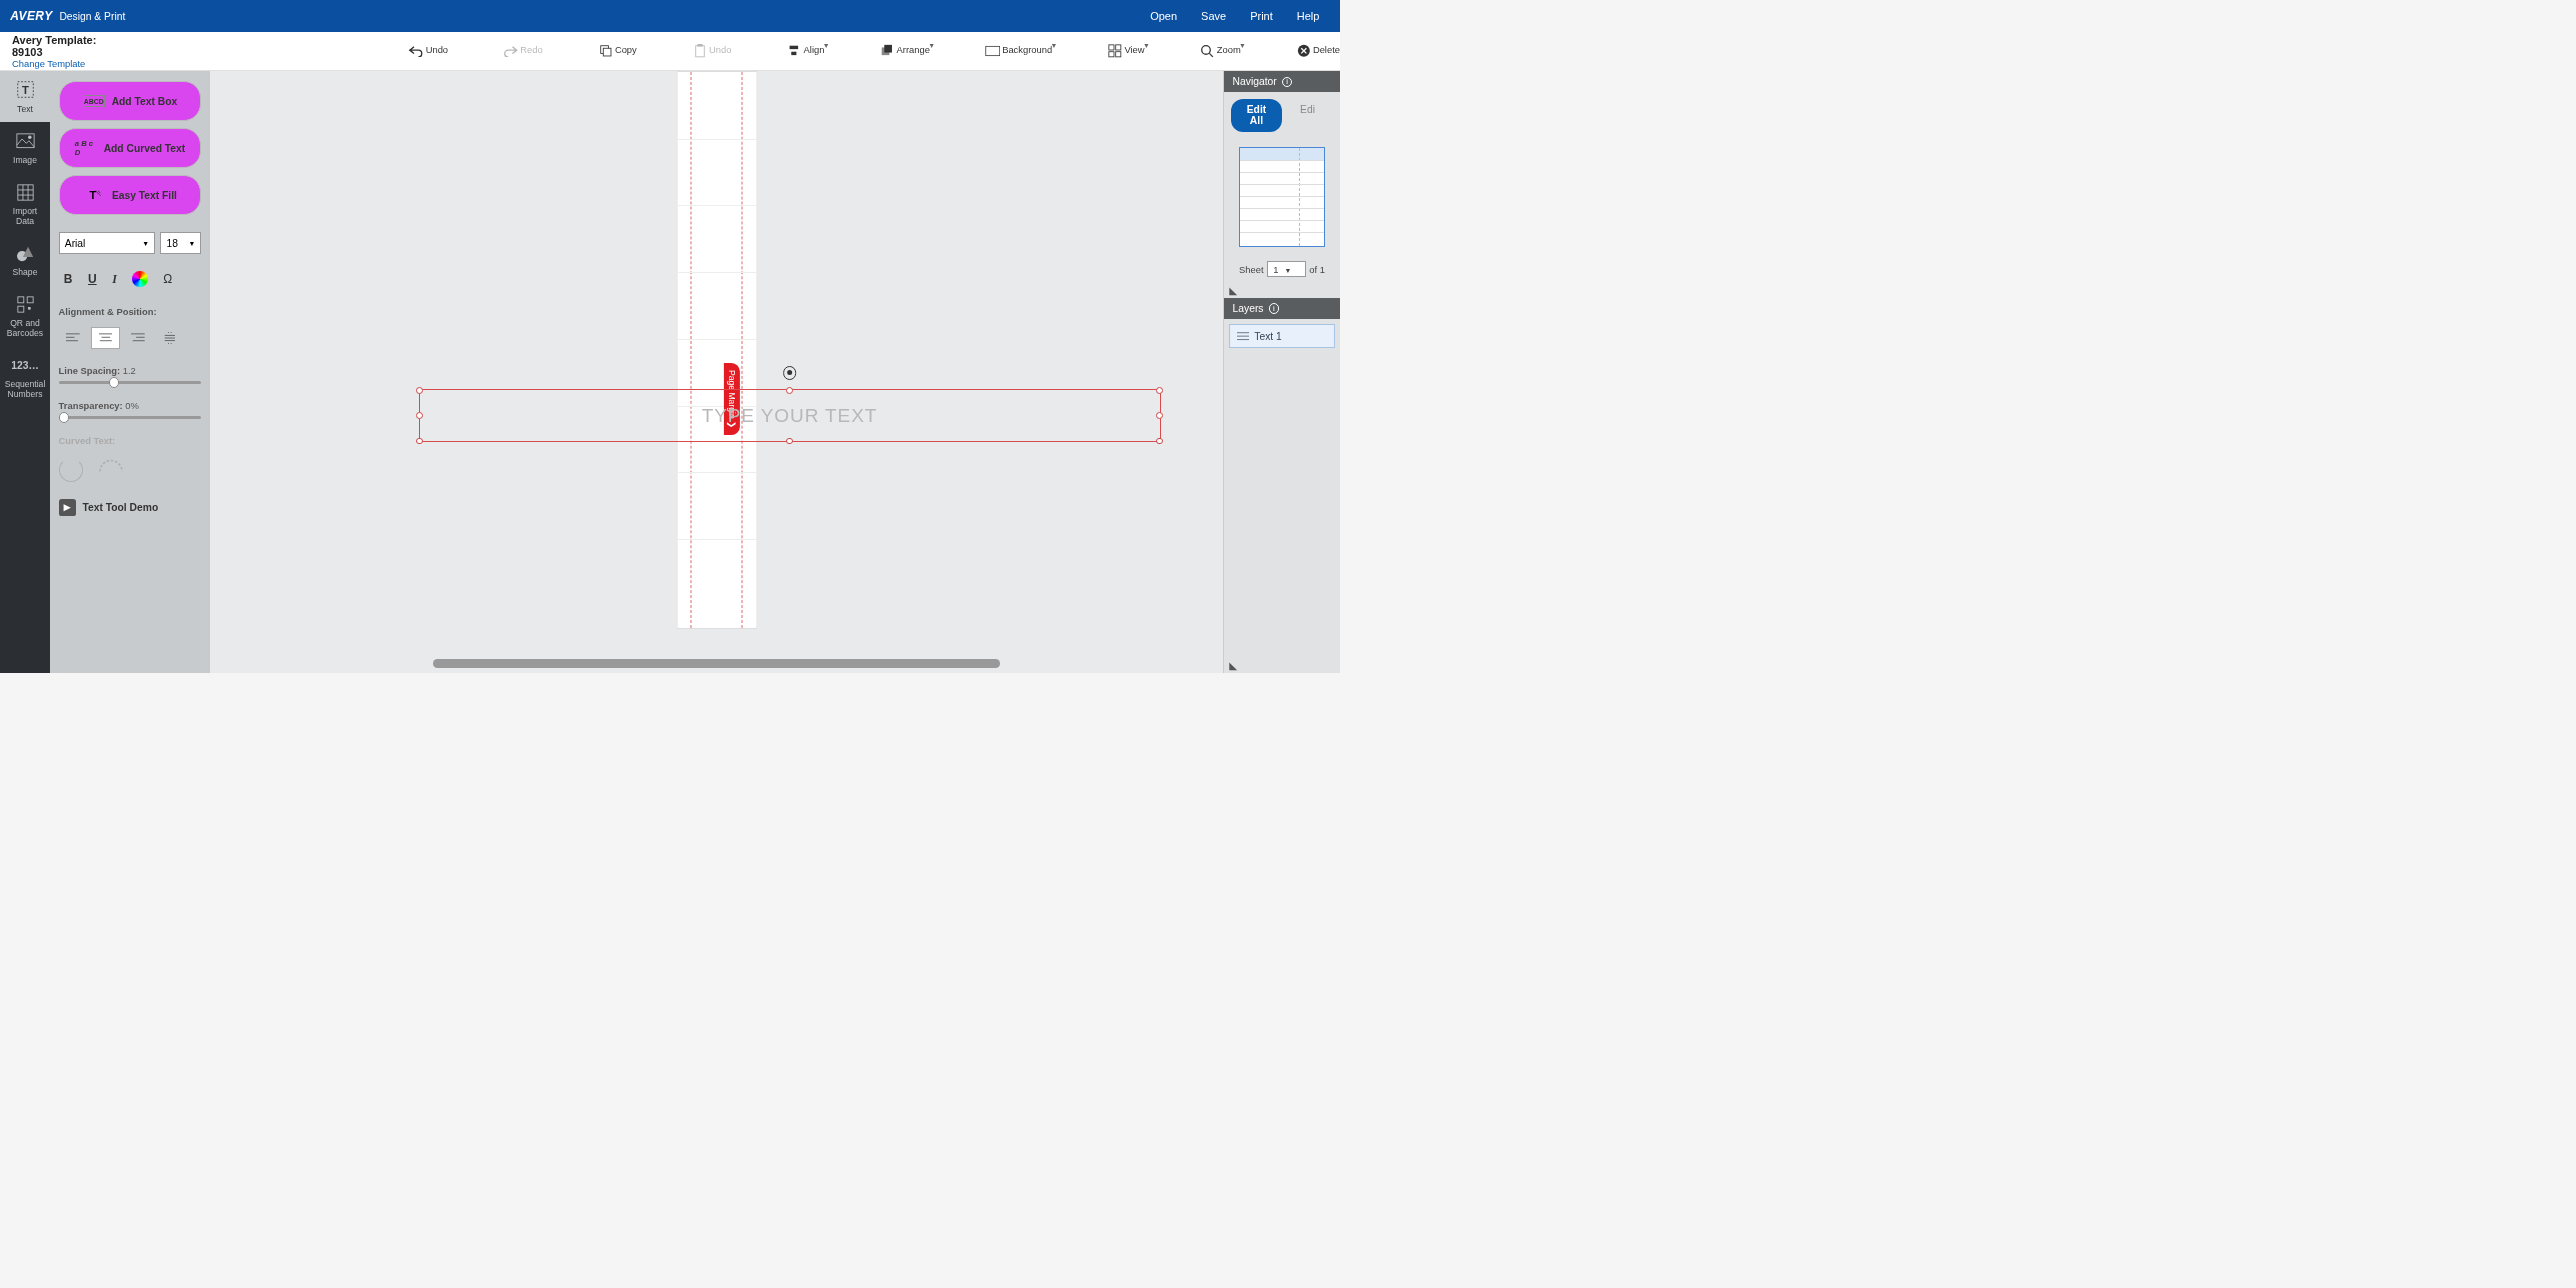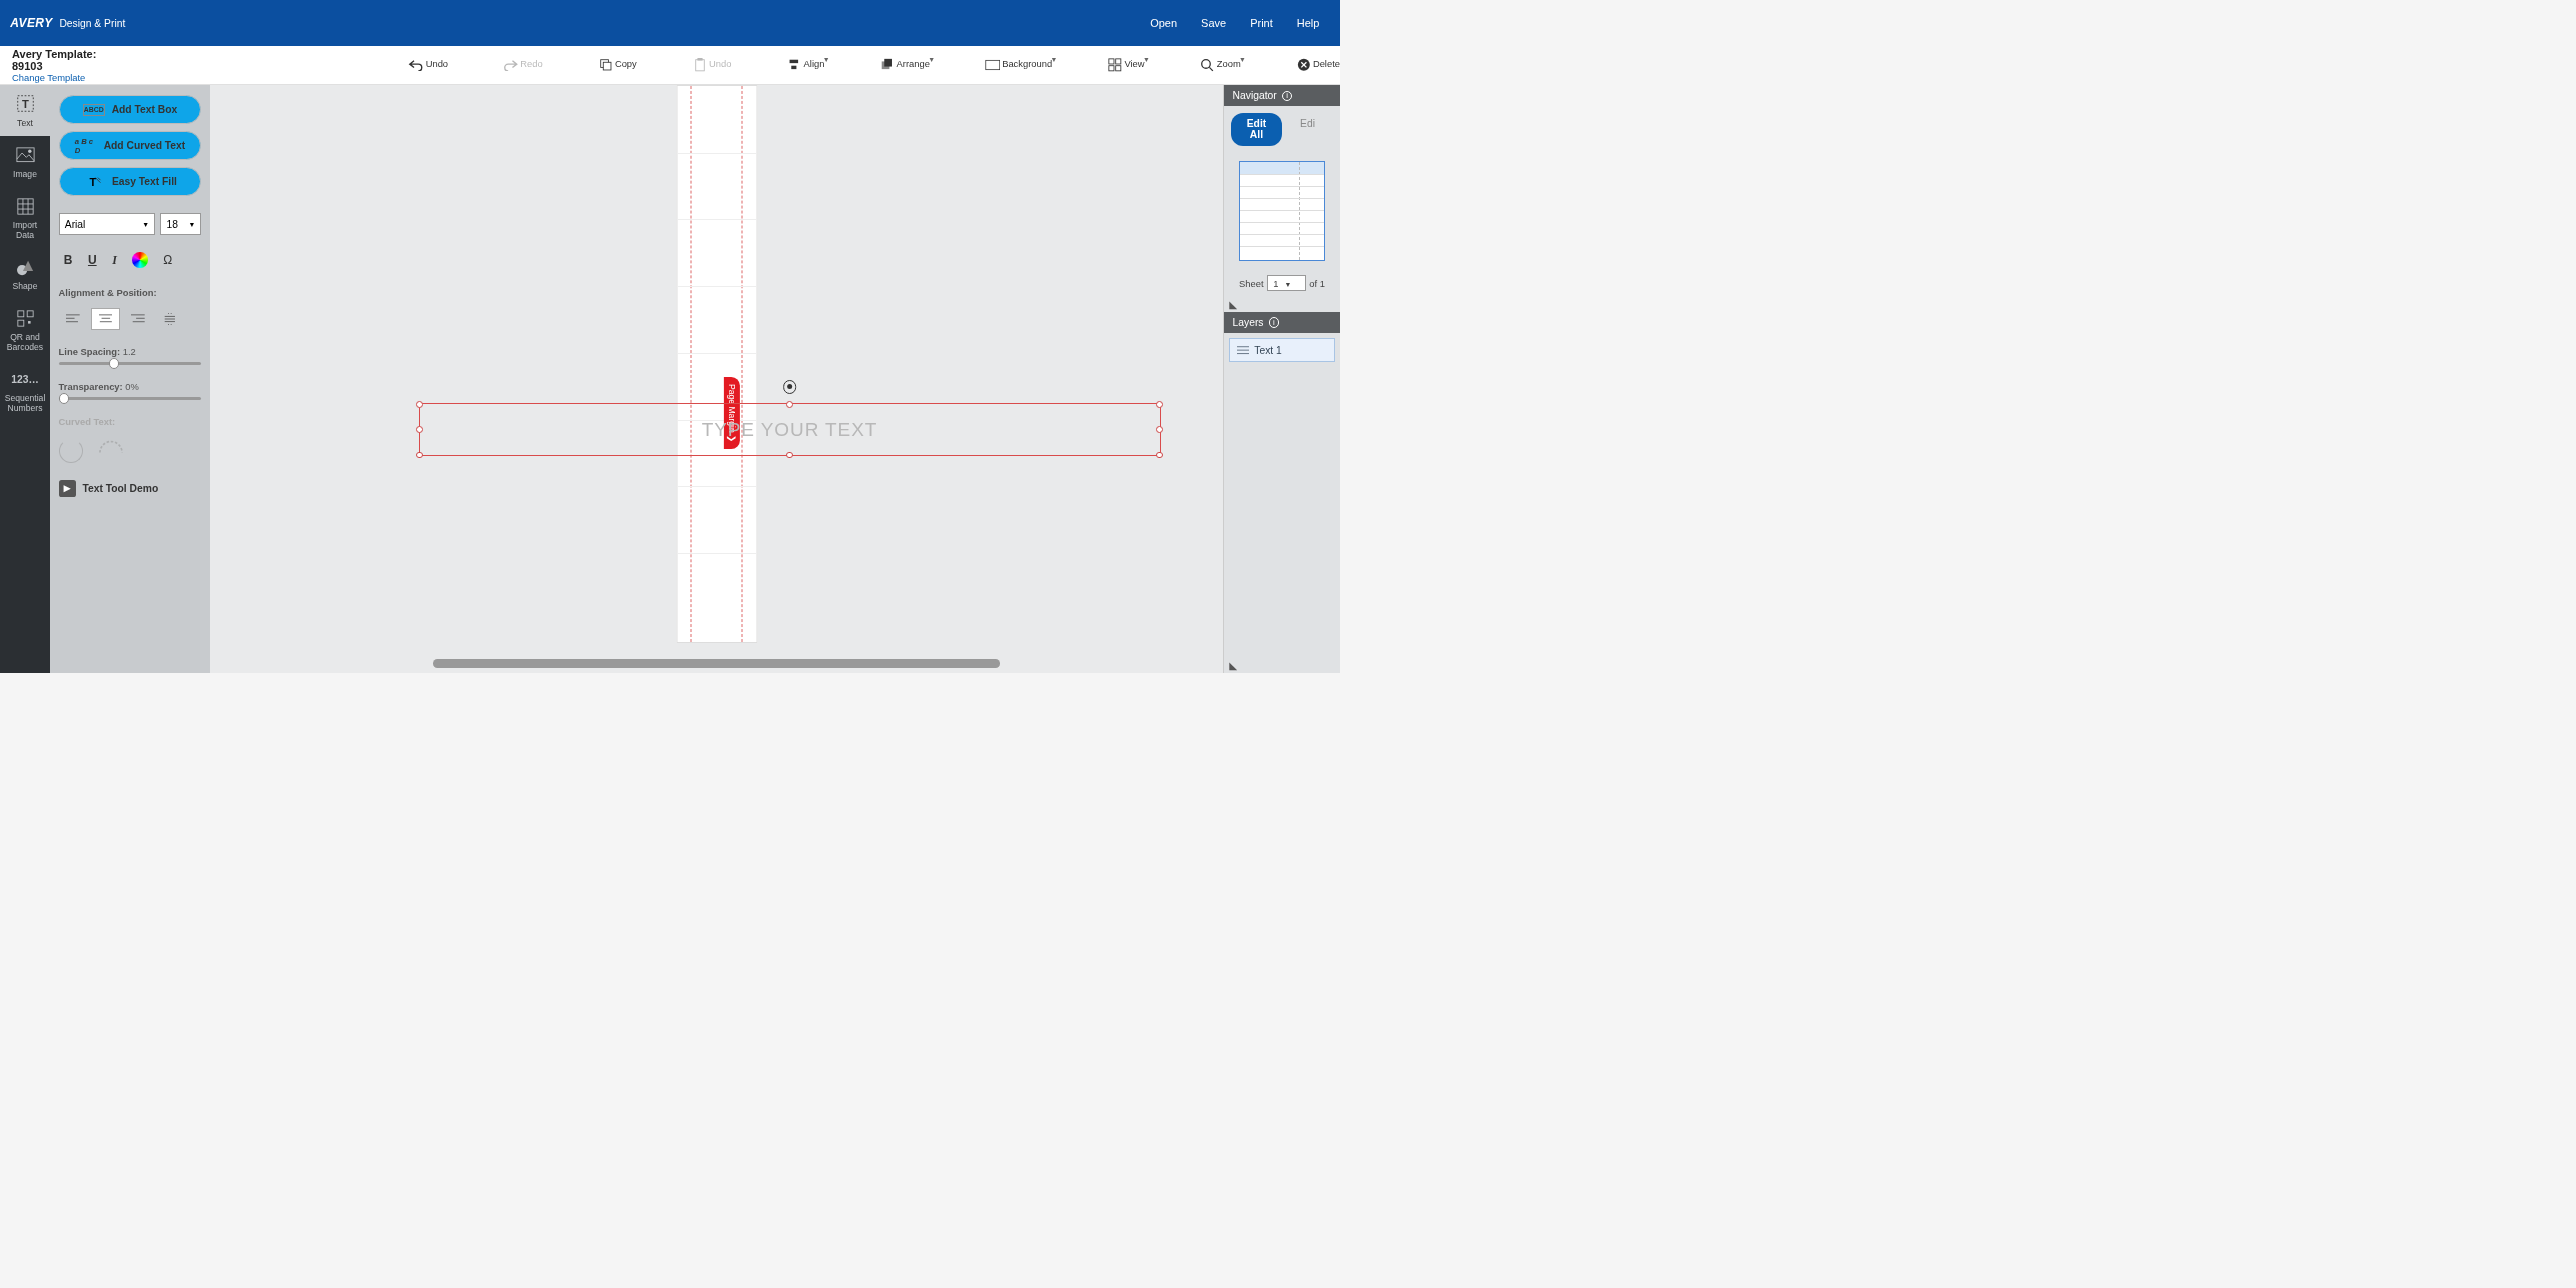--- a/index.html
+++ b/index.html
@@ -1,20 +1,20 @@
 <!DOCTYPE html>
 <html style="font-size:13.7px"><head>
 <meta charset="utf-8">
 <style>
 * { box-sizing: border-box; margin: 0; padding: 0; font-family: -apple-system, BlinkMacSystemFont, "Segoe UI", Arial, sans-serif; }
 body { overflow: hidden; background: #f5f5f5; }
 .app { width: 1340px; height: 673px; display: flex; flex-direction: column; position: relative; }
 
 
-.header { background: #0b4fa0; height: 46px; display: flex; align-items: center; color: #fff; font-size: 10.3px; }
+.header { background: #0b4fa0; height: 32px; display: flex; align-items: center; color: #fff; font-size: 10.3px; }
 .logo-area { display: flex; align-items: center; padding: 0 10.3px; gap: 6.9px; }
 .logo-text { font-weight: 700; font-size: 12px; letter-spacing: 0.4px; font-style: italic; }
 .logo-sub { font-size: 10.3px; font-weight: 400; }
 .steps { display: flex; margin-left: 223px; }
 .step { padding: 0 15.5px; height: 34px; display: flex; align-items: center; font-size: 10.3px; color: #dbe6f2; background: rgba(255,255,255,0.08); margin-right: 3.4px; }
 .step.active { background: #fff; color: #0b4fa0; font-weight: 600; }
 .header-right { margin-left: auto; display: flex; gap: 24px; padding-right: 20.6px; }
 .header-link { color: #fff; font-size: 11px; cursor: pointer; }
 
 
@@ -32,21 +32,21 @@
 .body { flex: 1; display: flex; min-height: 0; }
 
 
 .rail { width: 50px; background: #2b2f33; display: flex; flex-direction: column; color: #e6e6e6; }
 .rail-item { display: flex; flex-direction: column; align-items: center; justify-content: center; padding: 8.6px 3.4px; font-size: 8.6px; text-align: center; gap: 3.4px; cursor: pointer; color:#bfc3c7; }
 .rail-item.active { background: #c8cbce; color: #333; }
 .rail-icon { width: 20.6px; height: 20.6px; display:flex; align-items:center; justify-content:center; }
 
 
 .left-panel { width: 160px; background: #c8cbce; padding: 10.3px 8.6px; display: flex; flex-direction: column; gap: 6.9px; position: relative; }
-.pill-btn { background: #0ea5e9; border: 0.9px solid #bbb; border-radius: 17px; height: 29px; display: flex; align-items:center; justify-content:center; gap:6.9px; font-size:10.3px; font-weight:600; color:#333; cursor:pointer; }
+.pill-btn { background: #d946ef; border: 0.9px solid #bbb; border-radius: 17px; height: 40px; display: flex; align-items:center; justify-content:center; gap:6.9px; font-size:10.3px; font-weight:600; color:#333; cursor:pointer; }
 .pill-btn .mini-icon { width:22px; height:12px; display:flex; align-items:center; justify-content:center; font-size:6.9px;}
 .font-row { display:flex; gap:5.2px; margin-top:10.3px; }
 .select { background:#fff; border:0.9px solid #999; height:22px; font-size:10.3px; display:flex; align-items:center; padding:0 5.2px; justify-content:space-between;}
 .select.font { flex:1; }
 .select.size { width:41px; }
 .style-row { display:flex; gap:15.5px; align-items:center; margin-top:6.9px; padding: 3.4px 5.2px;}
 .sbtn { cursor:pointer; font-size:12px; font-weight:700; color:#333; }
 .colorwheel { width:15.5px; height:15.5px; border-radius:50%; background: conic-gradient(red, yellow, lime, cyan, blue, magenta, red); }
 .section-label { font-size:9.4px; color:#555; font-weight:600; margin-top:8.6px;}
 .align-row { display:flex; gap:3.4px; margin-top:3.4px;}

